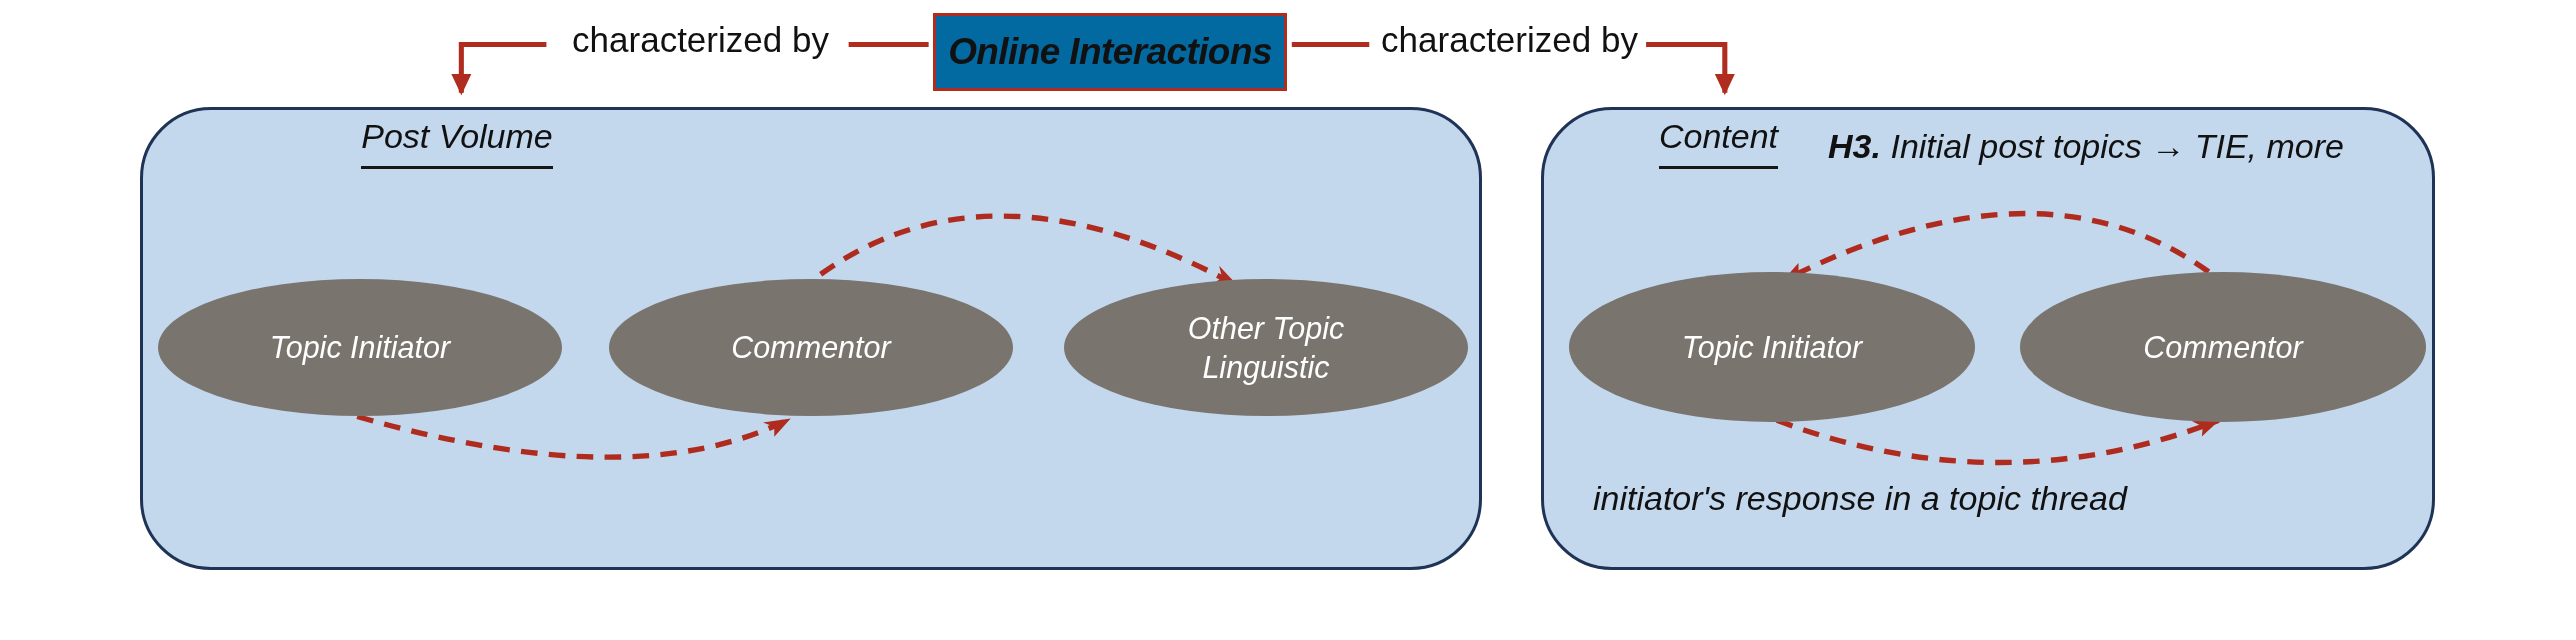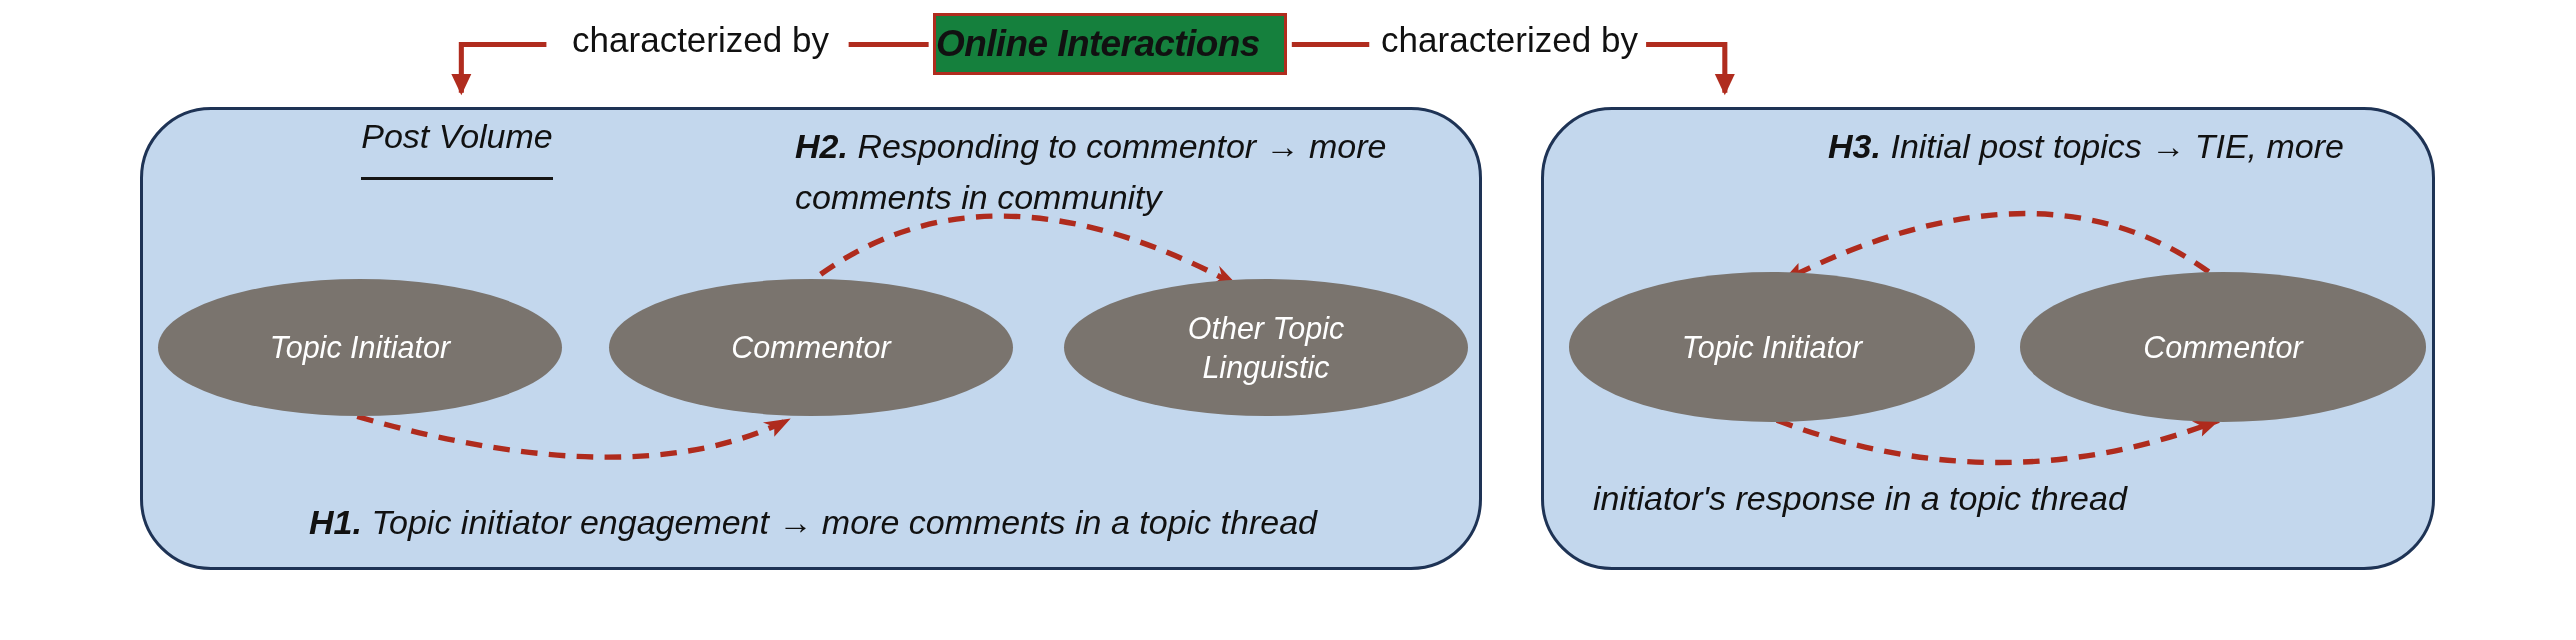--- a/index.html
+++ b/index.html
@@ -3,23 +3,23 @@
 <meta charset="utf-8">
 <style>
   html,body{margin:0;padding:0;background:#ffffff;}
   #canvas{
     position:relative;width:2576px;height:640px;background:#ffffff;overflow:hidden;
     font-family:"Liberation Sans",sans-serif;color:#111;
   }
   .abs{position:absolute;}
   
   #title-box{
-    left:933px;top:13.3px;width:354px;height:62px;
-    background:#15803d;border:3.2px solid #b02c1e;box-sizing:border-box;
-    display:flex;align-items:center;z-index:3;
+    left:933px;top:13.3px;width:354px;height:78px;
+    background:#0369a1;border:3.2px solid #b02c1e;box-sizing:border-box;
+    display:flex;align-items:center;justify-content:center;z-index:3;
   }
   #title-box .t{font-size:37px;font-weight:700;font-style:italic;letter-spacing:-0.6px;}
   .char-label{
     top:19px;height:41px;display:flex;align-items:center;justify-content:center;
     font-size:35px;z-index:3;white-space:nowrap;
   }
   #char-left{left:558px;width:285px;}
   #char-right{left:1367px;width:285px;}
   
   .panel{
@@ -28,21 +28,21 @@
   }
   #panel-left{left:140px;width:1342px;}
   #panel-right{left:1541px;width:894px;}
   
   .panel-title{
     top:117px;text-align:center;font-size:34px;font-style:italic;z-index:3;
   }
   #post-volume{left:330px;width:254px;}
   #content-title{left:1620px;width:197px;}
   .panel-title .u{
-    display:inline-block;border-bottom:3.2px solid #161616;padding-bottom:21px;
+    display:inline-block;border-bottom:3.2px solid #161616;padding-bottom:10px;
   }
   
   .hypo{
     font-size:34px;font-style:italic;line-height:51px;z-index:3;white-space:nowrap;
   }
   .hypo b{font-style:italic;font-weight:700;}
   #h2-block{left:795px;top:121px;width:705px;text-align:left;}
   #h3-block{left:1794px;top:121px;width:584px;text-align:center;}
   #h1-block{left:178px;top:497px;width:1270px;text-align:center;}
   #h4-block{left:1593px;top:473px;width:826px;text-align:left;}
@@ -94,45 +94,40 @@
 
   <div id="char-left" class="abs char-label">characterized by</div>
   <div id="char-right" class="abs char-label">characterized by</div>
 
   <div id="panel-left" class="abs panel"></div>
 
   <div id="post-volume" class="abs panel-title">
     <span class="u">Post Volume</span>
   </div>
 
-  <div id="h2-block" class="abs hypo">
-    <div><b>H2.</b> <span>Responding to commentor → more</span></div>
-    <div><span>comments in community</span></div>
-  </div>
 
-  <div id="h1-block" class="abs hypo">
-    <b>H1.</b>
-    <span>Topic initiator engagement → more comments in a topic thread</span>
-  </div>
 
   <div id="node-ti-left" class="abs node">
     <span>Topic Initiator</span>
   </div>
   <div id="node-com-left" class="abs node">
     <span>Commentor</span>
   </div>
   <div id="node-oti" class="abs node">
     <span>
       <span>Other Topic</span><br>
       <span>Linguistic</span>
     </span>
   </div>
 
   <div id="panel-right" class="abs panel"></div>
 
+  <div id="content-title" class="abs panel-title">
+    <span class="u">Content</span>
+  </div>
 
   <div id="h3-block" class="abs hypo">
     <div><b>H3.</b> <span>Initial post topics → TIE, more</span></div>
   </div>
 
   <div id="h4-block" class="abs hypo">
     <div><span>initiator's response in a topic thread</span></div>
   </div>
 
   <div id="node-ti-right" class="abs node">

